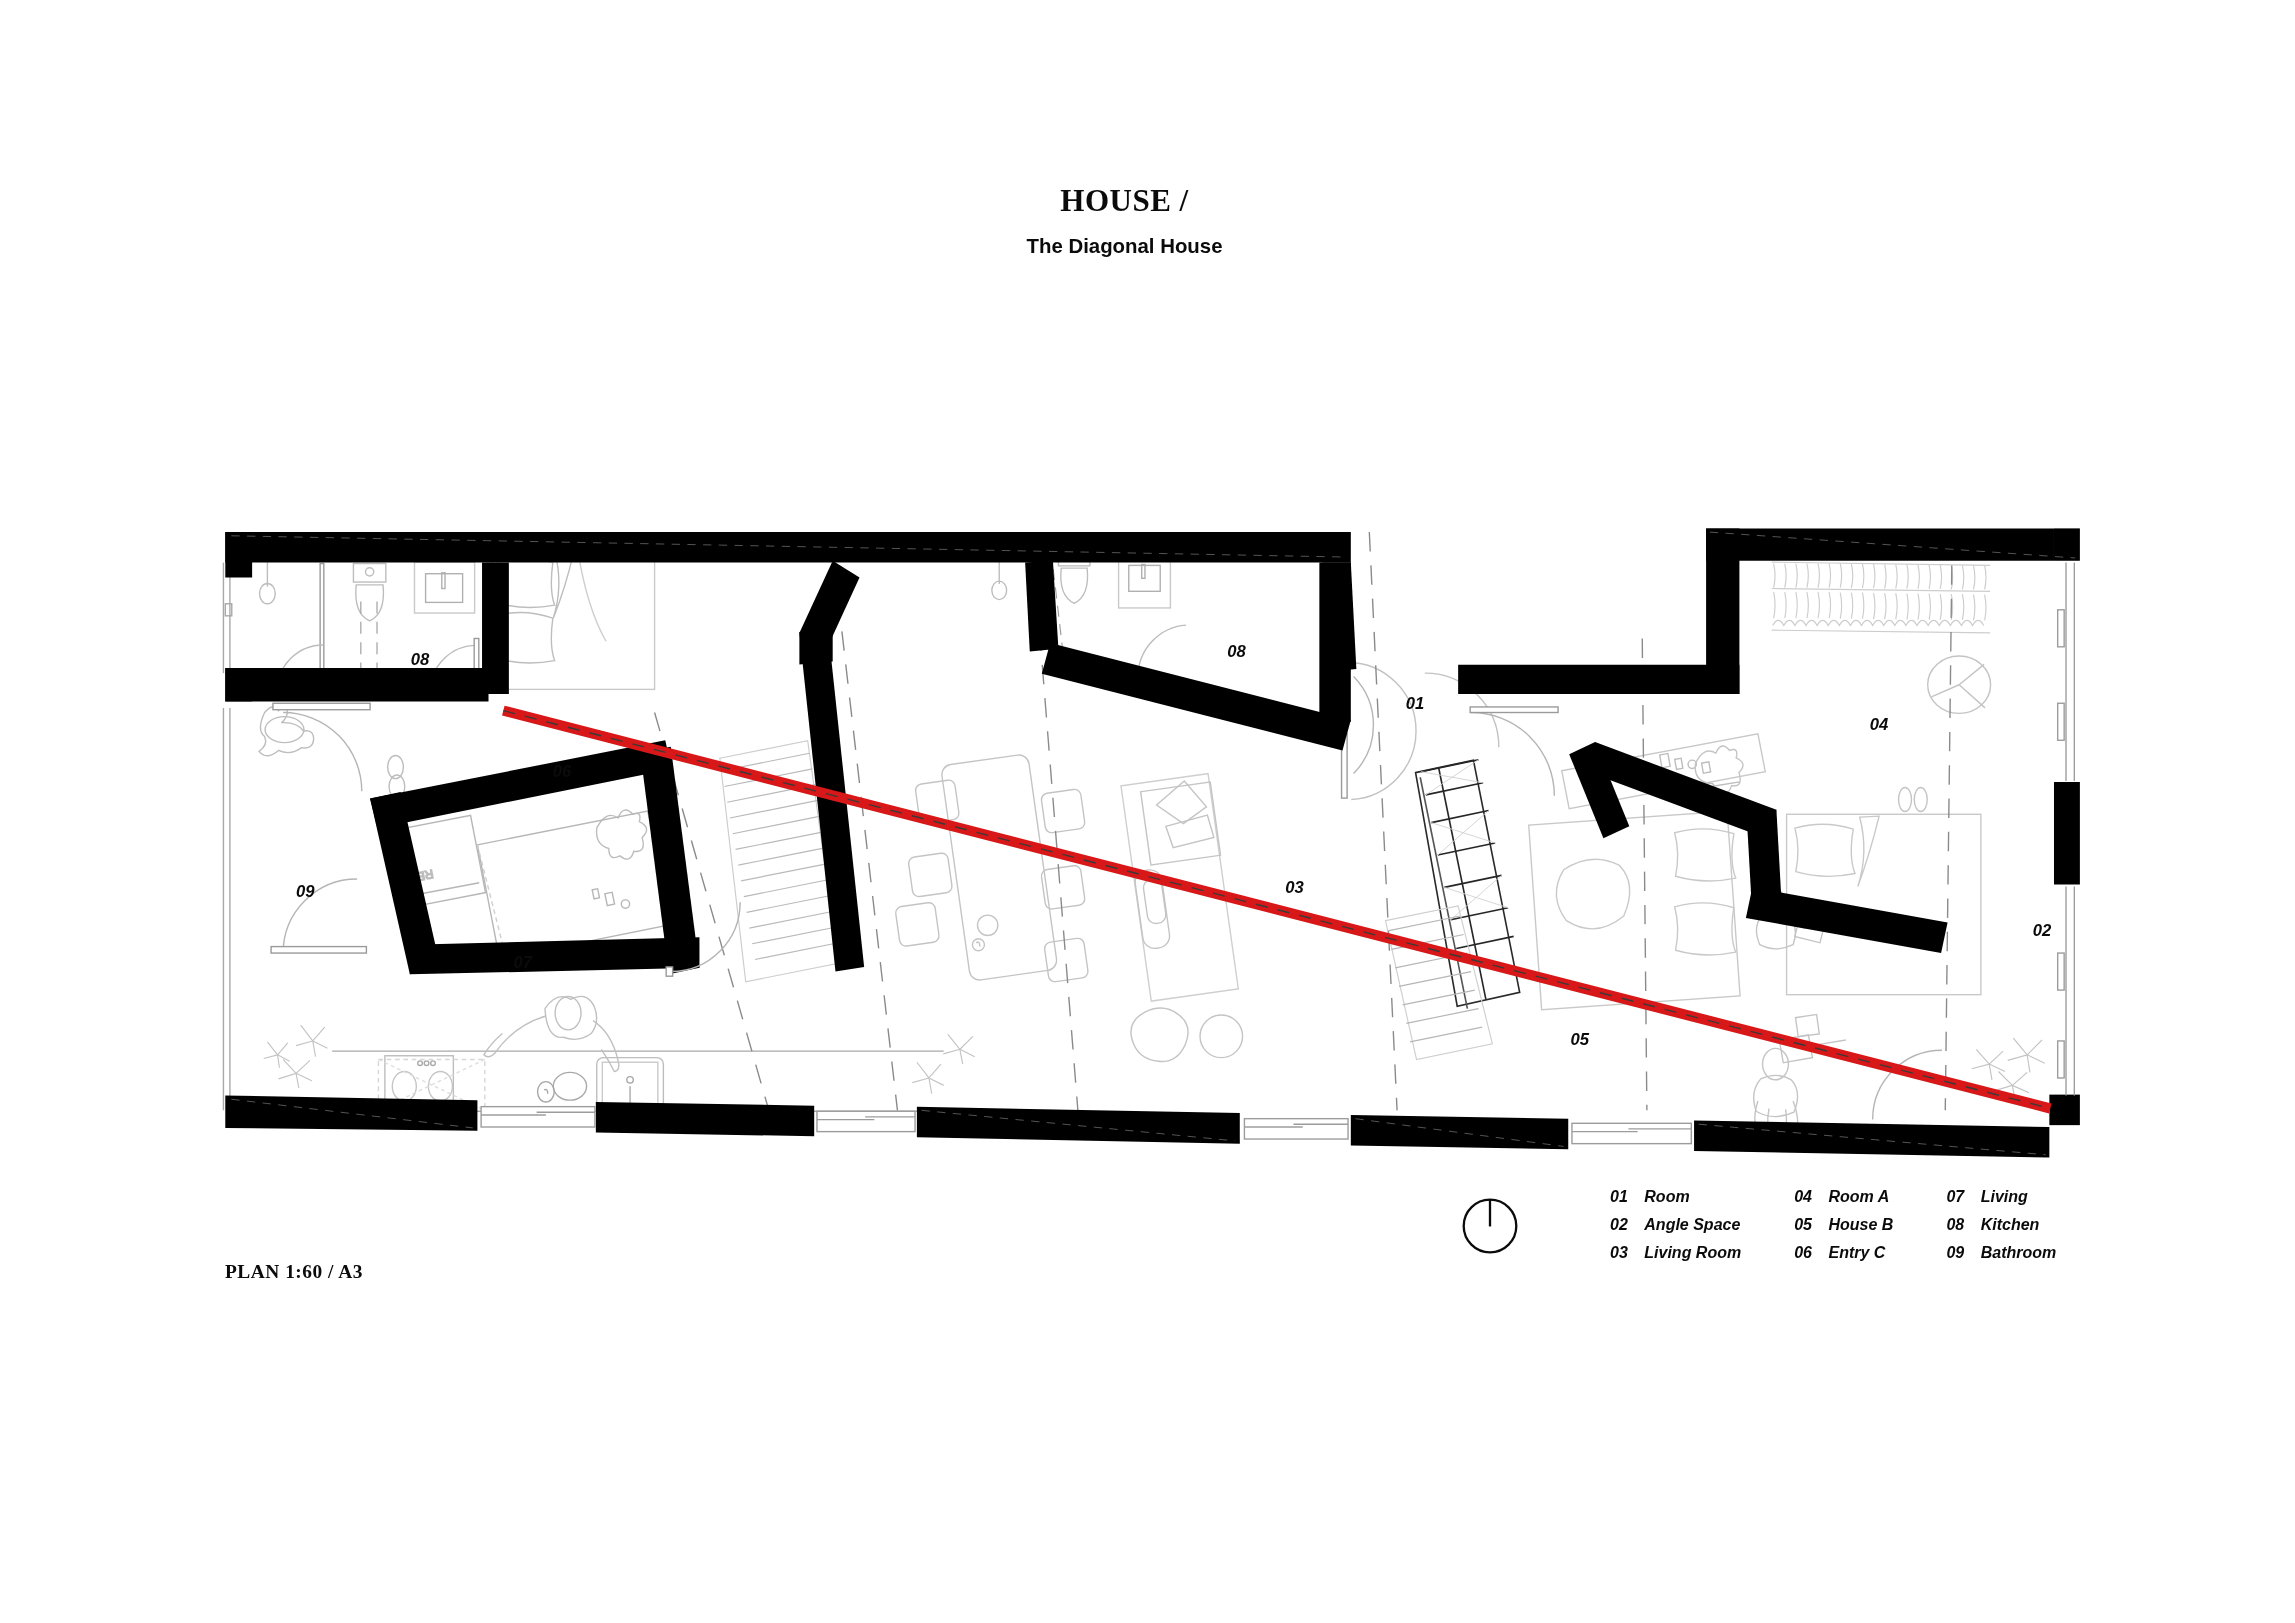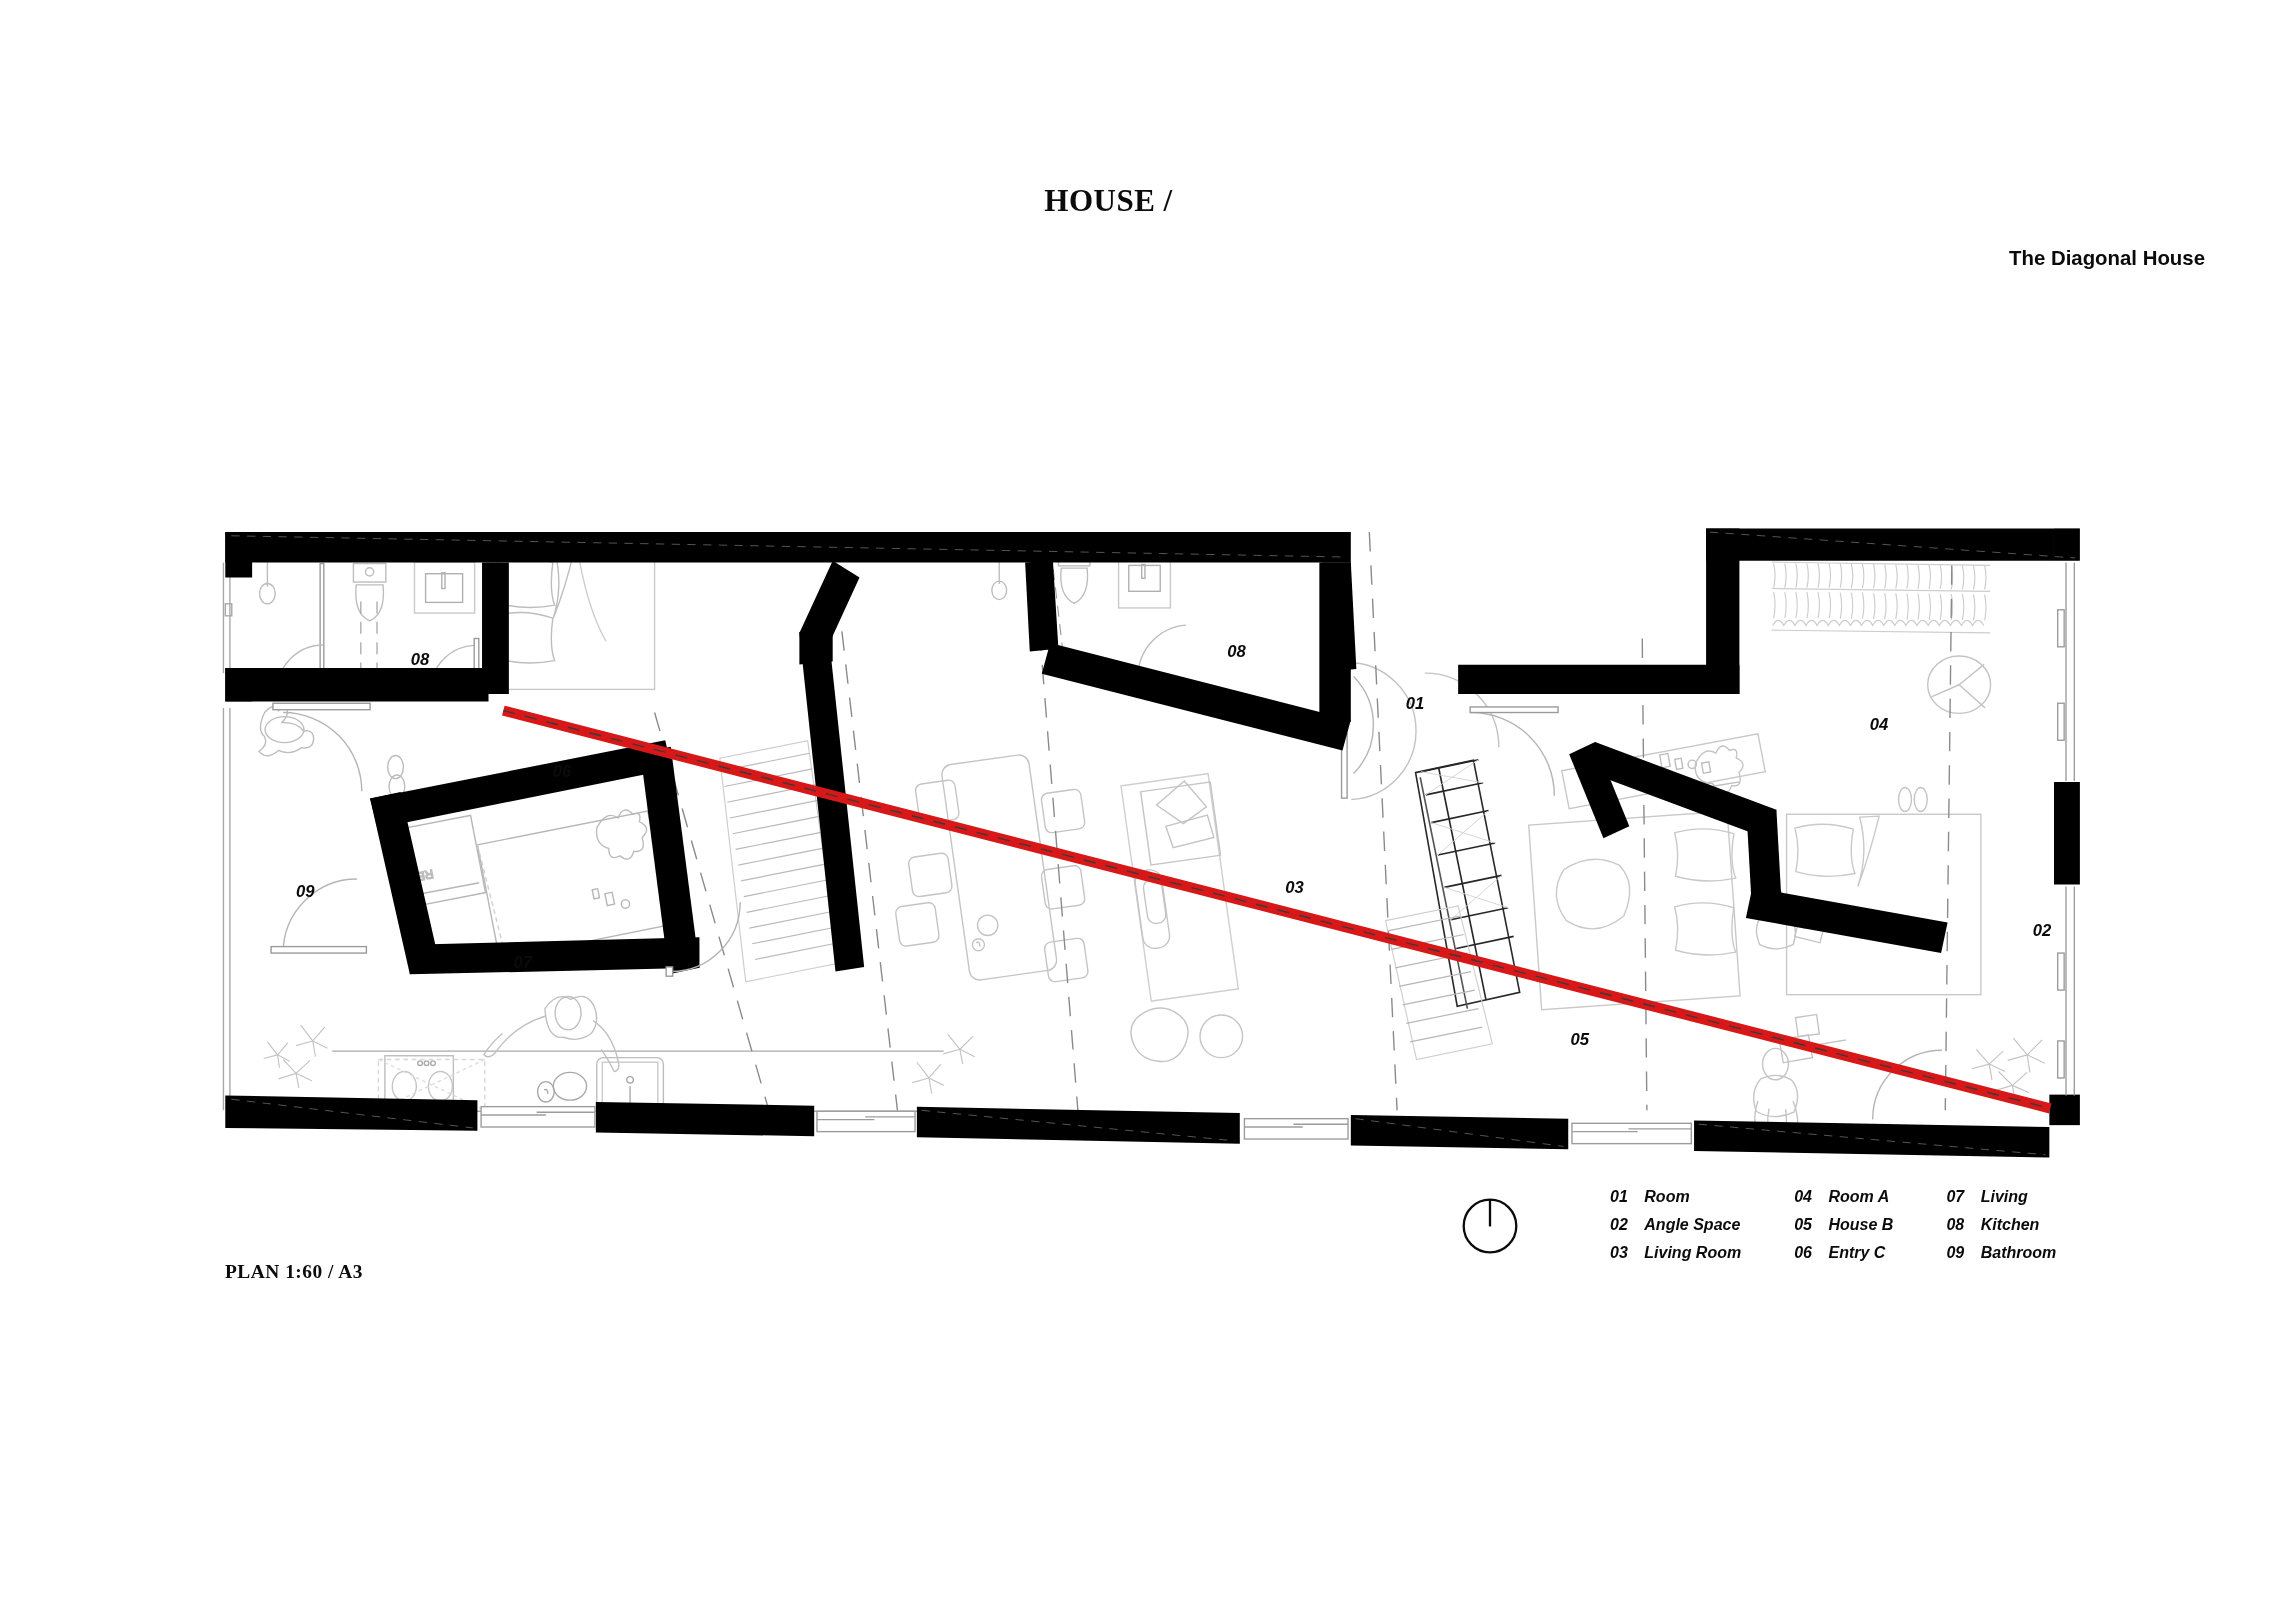--- a/index.html
+++ b/index.html
@@ -11,43 +11,42 @@
     width: 2295px;
     height: 1623px;
     position: relative;
     font-family: "Liberation Sans", sans-serif;
     overflow: hidden;
   }
 
   
   #title-block {
     position: absolute;
-    left: 0;
+    left: 16px;
     top: 185px;
     width: 2217px;
     text-align: center;
   }
   #main-title {
     font-family: "Liberation Serif", serif;
     font-weight: bold;
     font-size: 31px;
     letter-spacing: 0.5px;
     color: #0b0b0b;
     margin: 0;
     line-height: 1;
   }
   #sub-title {
     font-family: "Liberation Sans", sans-serif;
     font-weight: bold;
     font-size: 20.4px;
     color: #0b0b0b;
-    margin: 12px;
+    margin: 0;
     padding-top: 20.4px;
     line-height: 1;
-    text-align: right;
   }
 
   
   #scale-note {
     position: absolute;
     left: 225px;
     top: 1228px;
     font-family: "Liberation Serif", serif;
     font-weight: bold;
     font-size: 19.4px;

